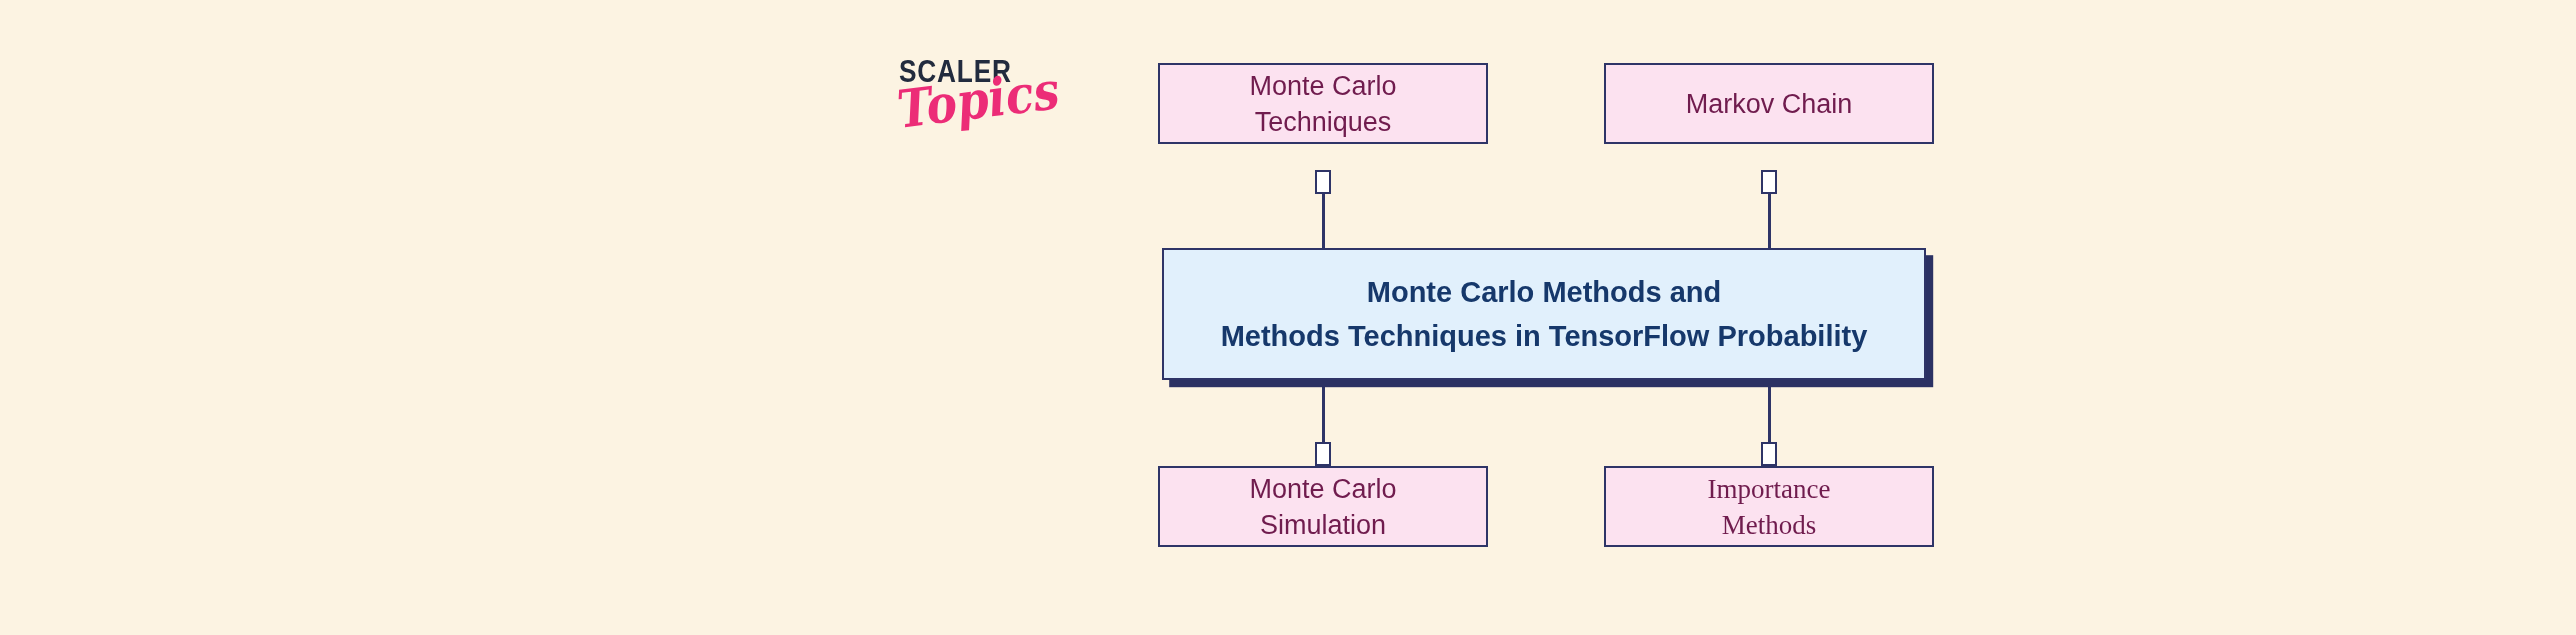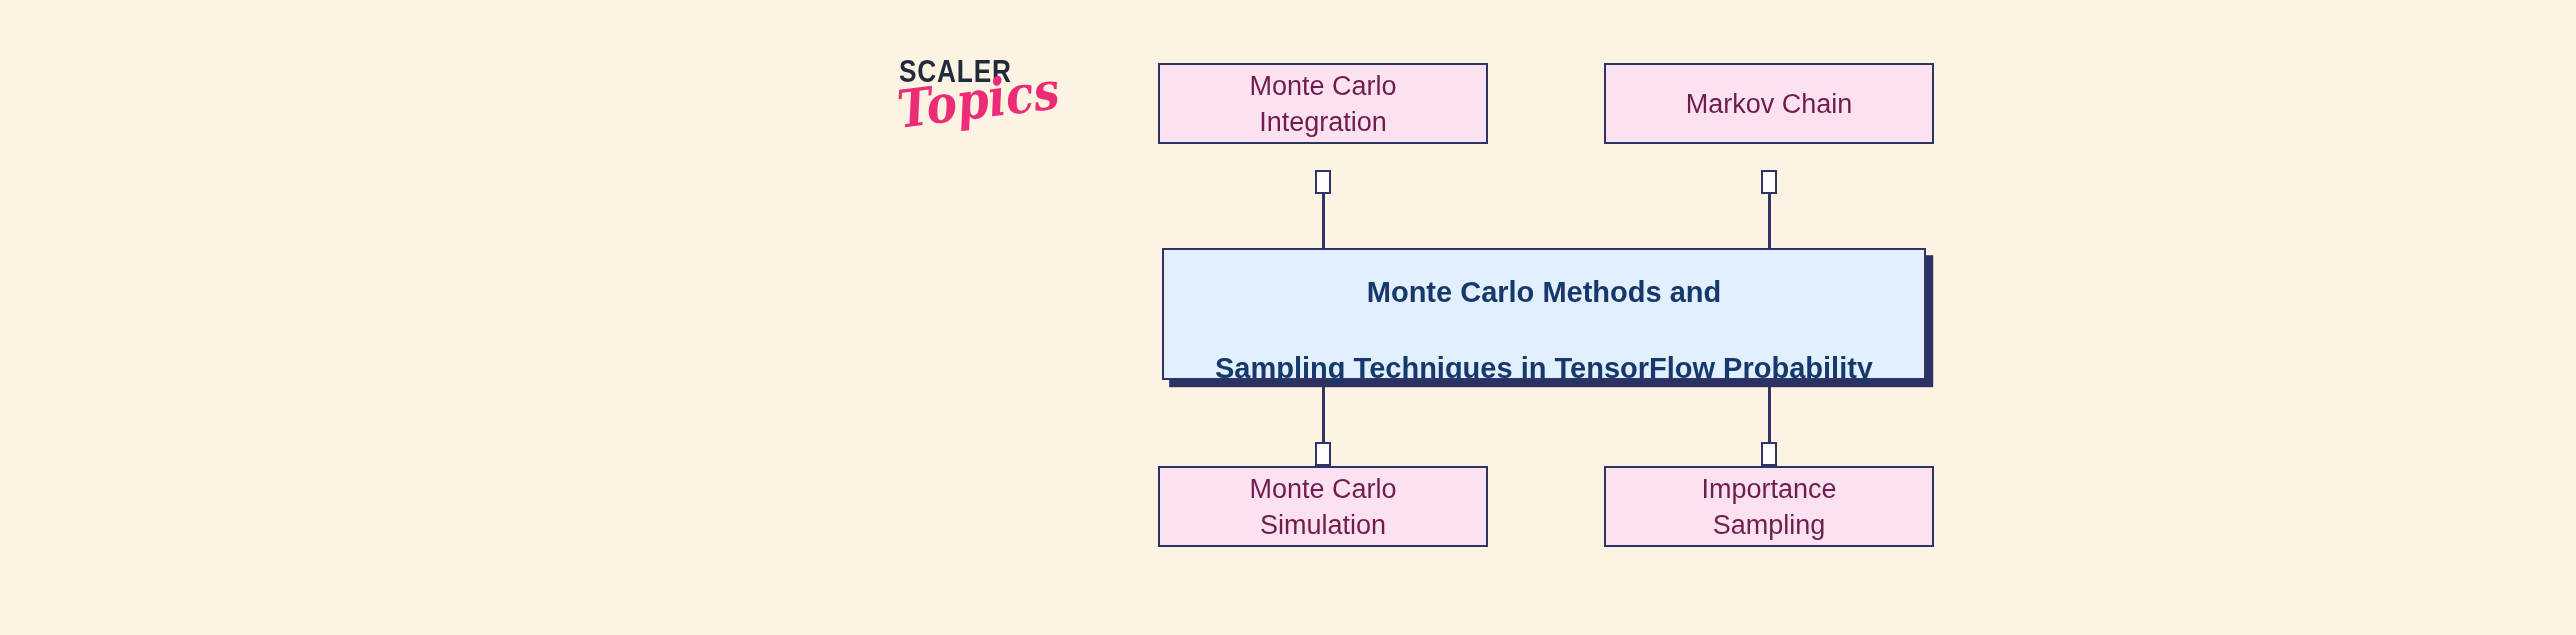--- a/index.html
+++ b/index.html
@@ -26,32 +26,32 @@
     position:absolute;width:330px;height:81px;box-sizing:border-box;
     background:var(--nodeFill,#fce2f0);border:2.6px solid var(--line,#2e3467);
     display:flex;flex-direction:column;align-items:center;justify-content:center;
     text-align:center;color:var(--nodeText,#701c4e);
     font-size:27px;line-height:36px;
   }
   .node span{display:block;white-space:nowrap;}
   .n1{left:1158px;top:63px;}
   .n2{left:1604px;top:63px;align-items:center;}
   .n3{left:1158px;top:466px;}
-  .n4{left:1604px;top:466px;}
+  .n4{left:1604px;top:466px;font-family:Liberation Serif, serif;}
 
   
   .center-box{
     position:absolute;left:1162px;top:248px;width:764px;height:132px;box-sizing:border-box;
     background:var(--centerFill,#e1f0fc);border:2.6px solid var(--line,#2e3467);
     box-shadow:7.2px 7.2px 0 0 var(--shadow,#2b3163);
     display:flex;flex-direction:column;align-items:center;justify-content:center;
     text-align:center;color:var(--centerText,#16386b);
     font-size:29px;line-height:44px;font-weight:bold;
   }
-  .center-box span{display:block;white-space:nowrap;margin-top:32px;}
+  .center-box span{display:block;white-space:nowrap;}
 
   
   .vline{position:absolute;width:2.6px;background:var(--line,#2e3467);}
   .vl1{left:1322px;top:193px;height:55px;}
   .vl2{left:1768px;top:193px;height:55px;}
   .vl3{left:1322px;top:387px;height:56px;}
   .vl4{left:1768px;top:387px;height:56px;}
   .stub{
     position:absolute;width:15.5px;height:24px;box-sizing:border-box;
     background:#ffffff;border:2.6px solid var(--line,#2e3467);
@@ -76,33 +76,33 @@
   <div class="stub st2"></div>
   <div class="vline vl2"></div>
 
   <div class="vline vl3"></div>
   <div class="stub st3"></div>
   <div class="vline vl4"></div>
   <div class="stub st4"></div>
 
   <div class="node n1">
     <span>Monte Carlo</span>
-    <span>Integration</span>
+    <span>Techniques</span>
   </div>
   <div class="node n2">
     <span>Markov Chain</span>
   </div>
   <div class="node n3">
     <span>Monte Carlo</span>
     <span>Simulation</span>
   </div>
   <div class="node n4">
     <span>Importance</span>
-    <span>Sampling</span>
+    <span>Methods</span>
   </div>
 
   <div class="center-box">
     <span>Monte Carlo Methods and</span>
-    <span>Sampling Techniques in TensorFlow Probability</span>
+    <span>Methods Techniques in TensorFlow Probability</span>
   </div>
 
 </div>
 
 
 </body></html>

